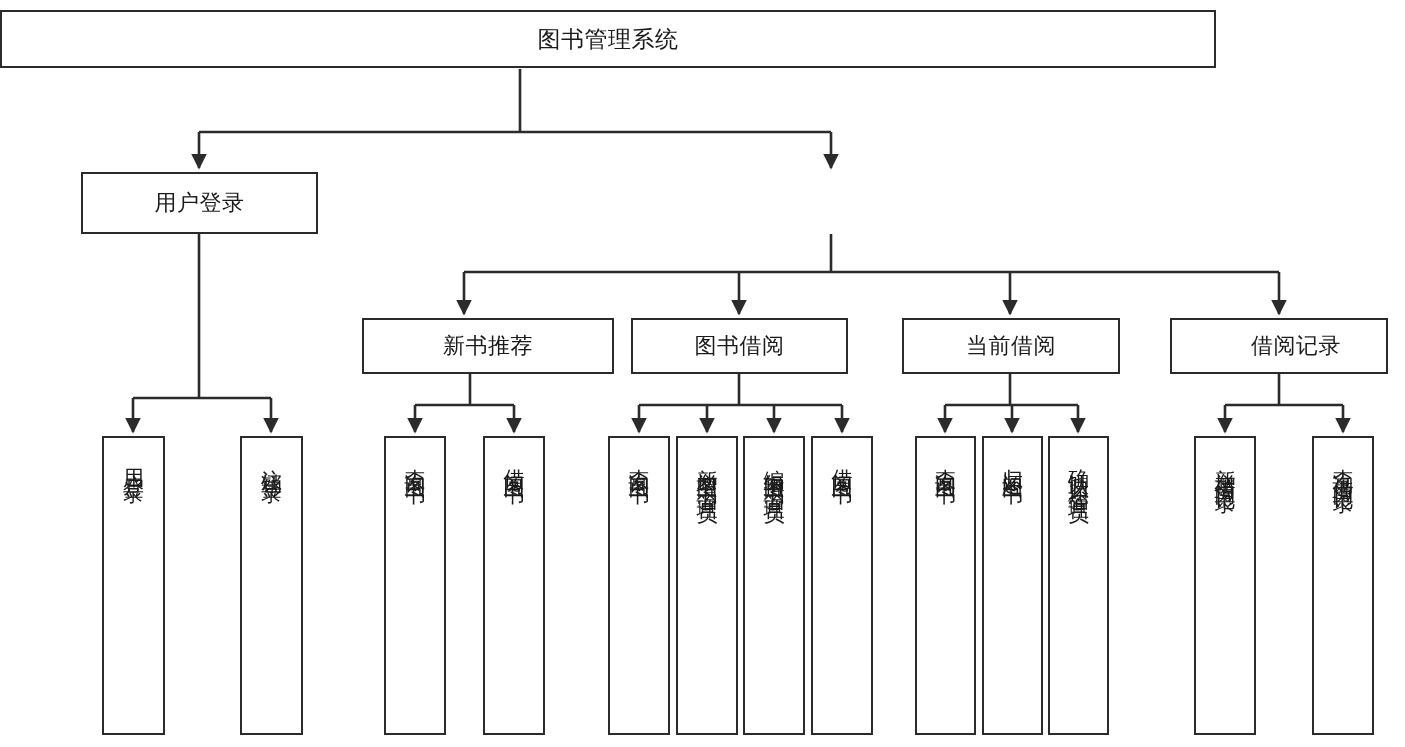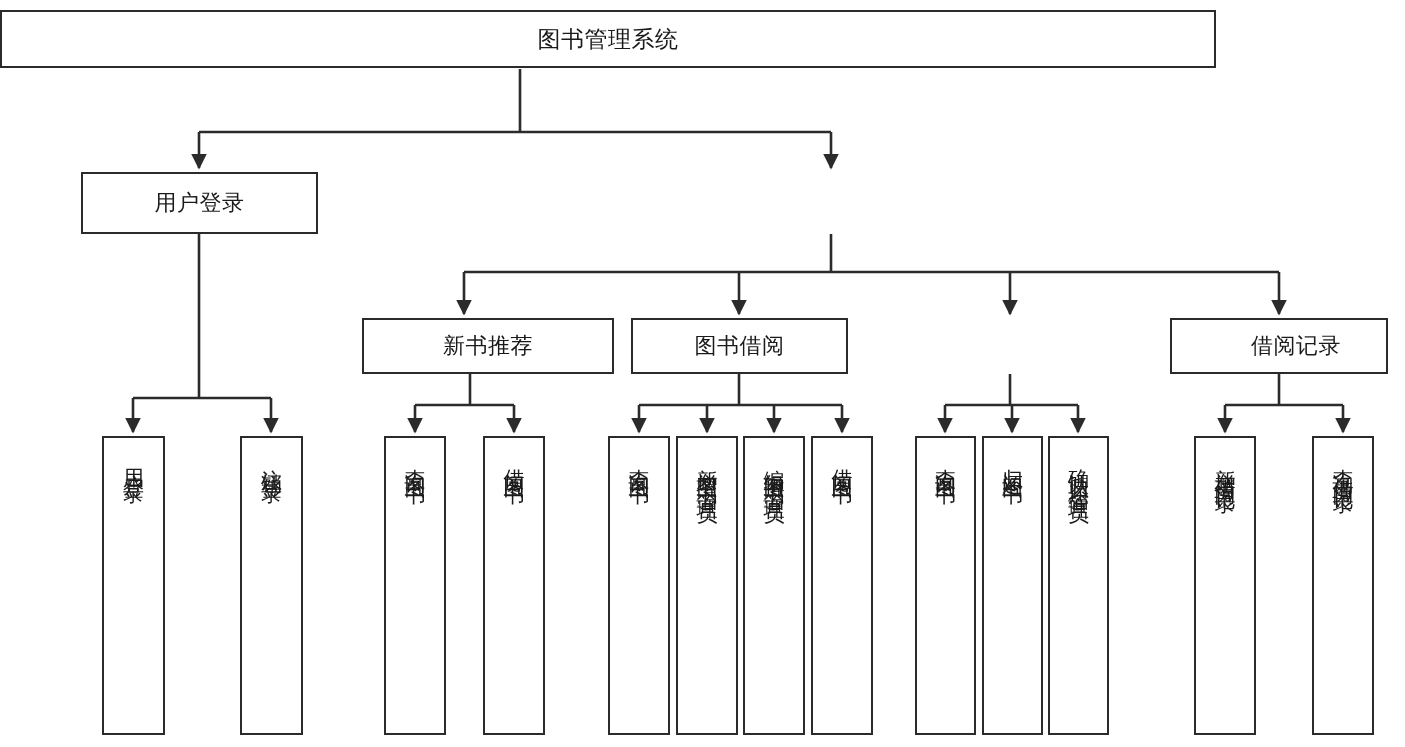--- a/index.html
+++ b/index.html
@@ -129,20 +129,23 @@
   <div class="node" style="left:81px; top:172px; width:237px; height:62px;">
     <span class="node-label">用户登录</span>
   </div>
 
   <div class="node" style="left:362px; top:318px; width:252px; height:56px;">
     <span class="node-label">新书推荐</span>
   </div>
   <div class="node" style="left:631px; top:318px; width:217px; height:56px;">
     <span class="node-label">图书借阅</span>
   </div>
+  <div class="node" style="left:902px; top:318px; width:218px; height:56px;">
+    <span class="node-label">当前借阅</span>
+  </div>
   <div class="node" style="left:1170px; top:318px; width:218px; height:56px;padding-left:34px;">
     <span class="node-label">借阅记录</span>
   </div>
 
   <div class="node leaf" style="left:102px; top:436px; width:63px; height:299px;">
     <span class="node-label">用户登录</span>
   </div>
   <div class="node leaf" style="left:240px; top:436px; width:63px; height:299px;">
     <span class="node-label">注销登录</span>
   </div>

